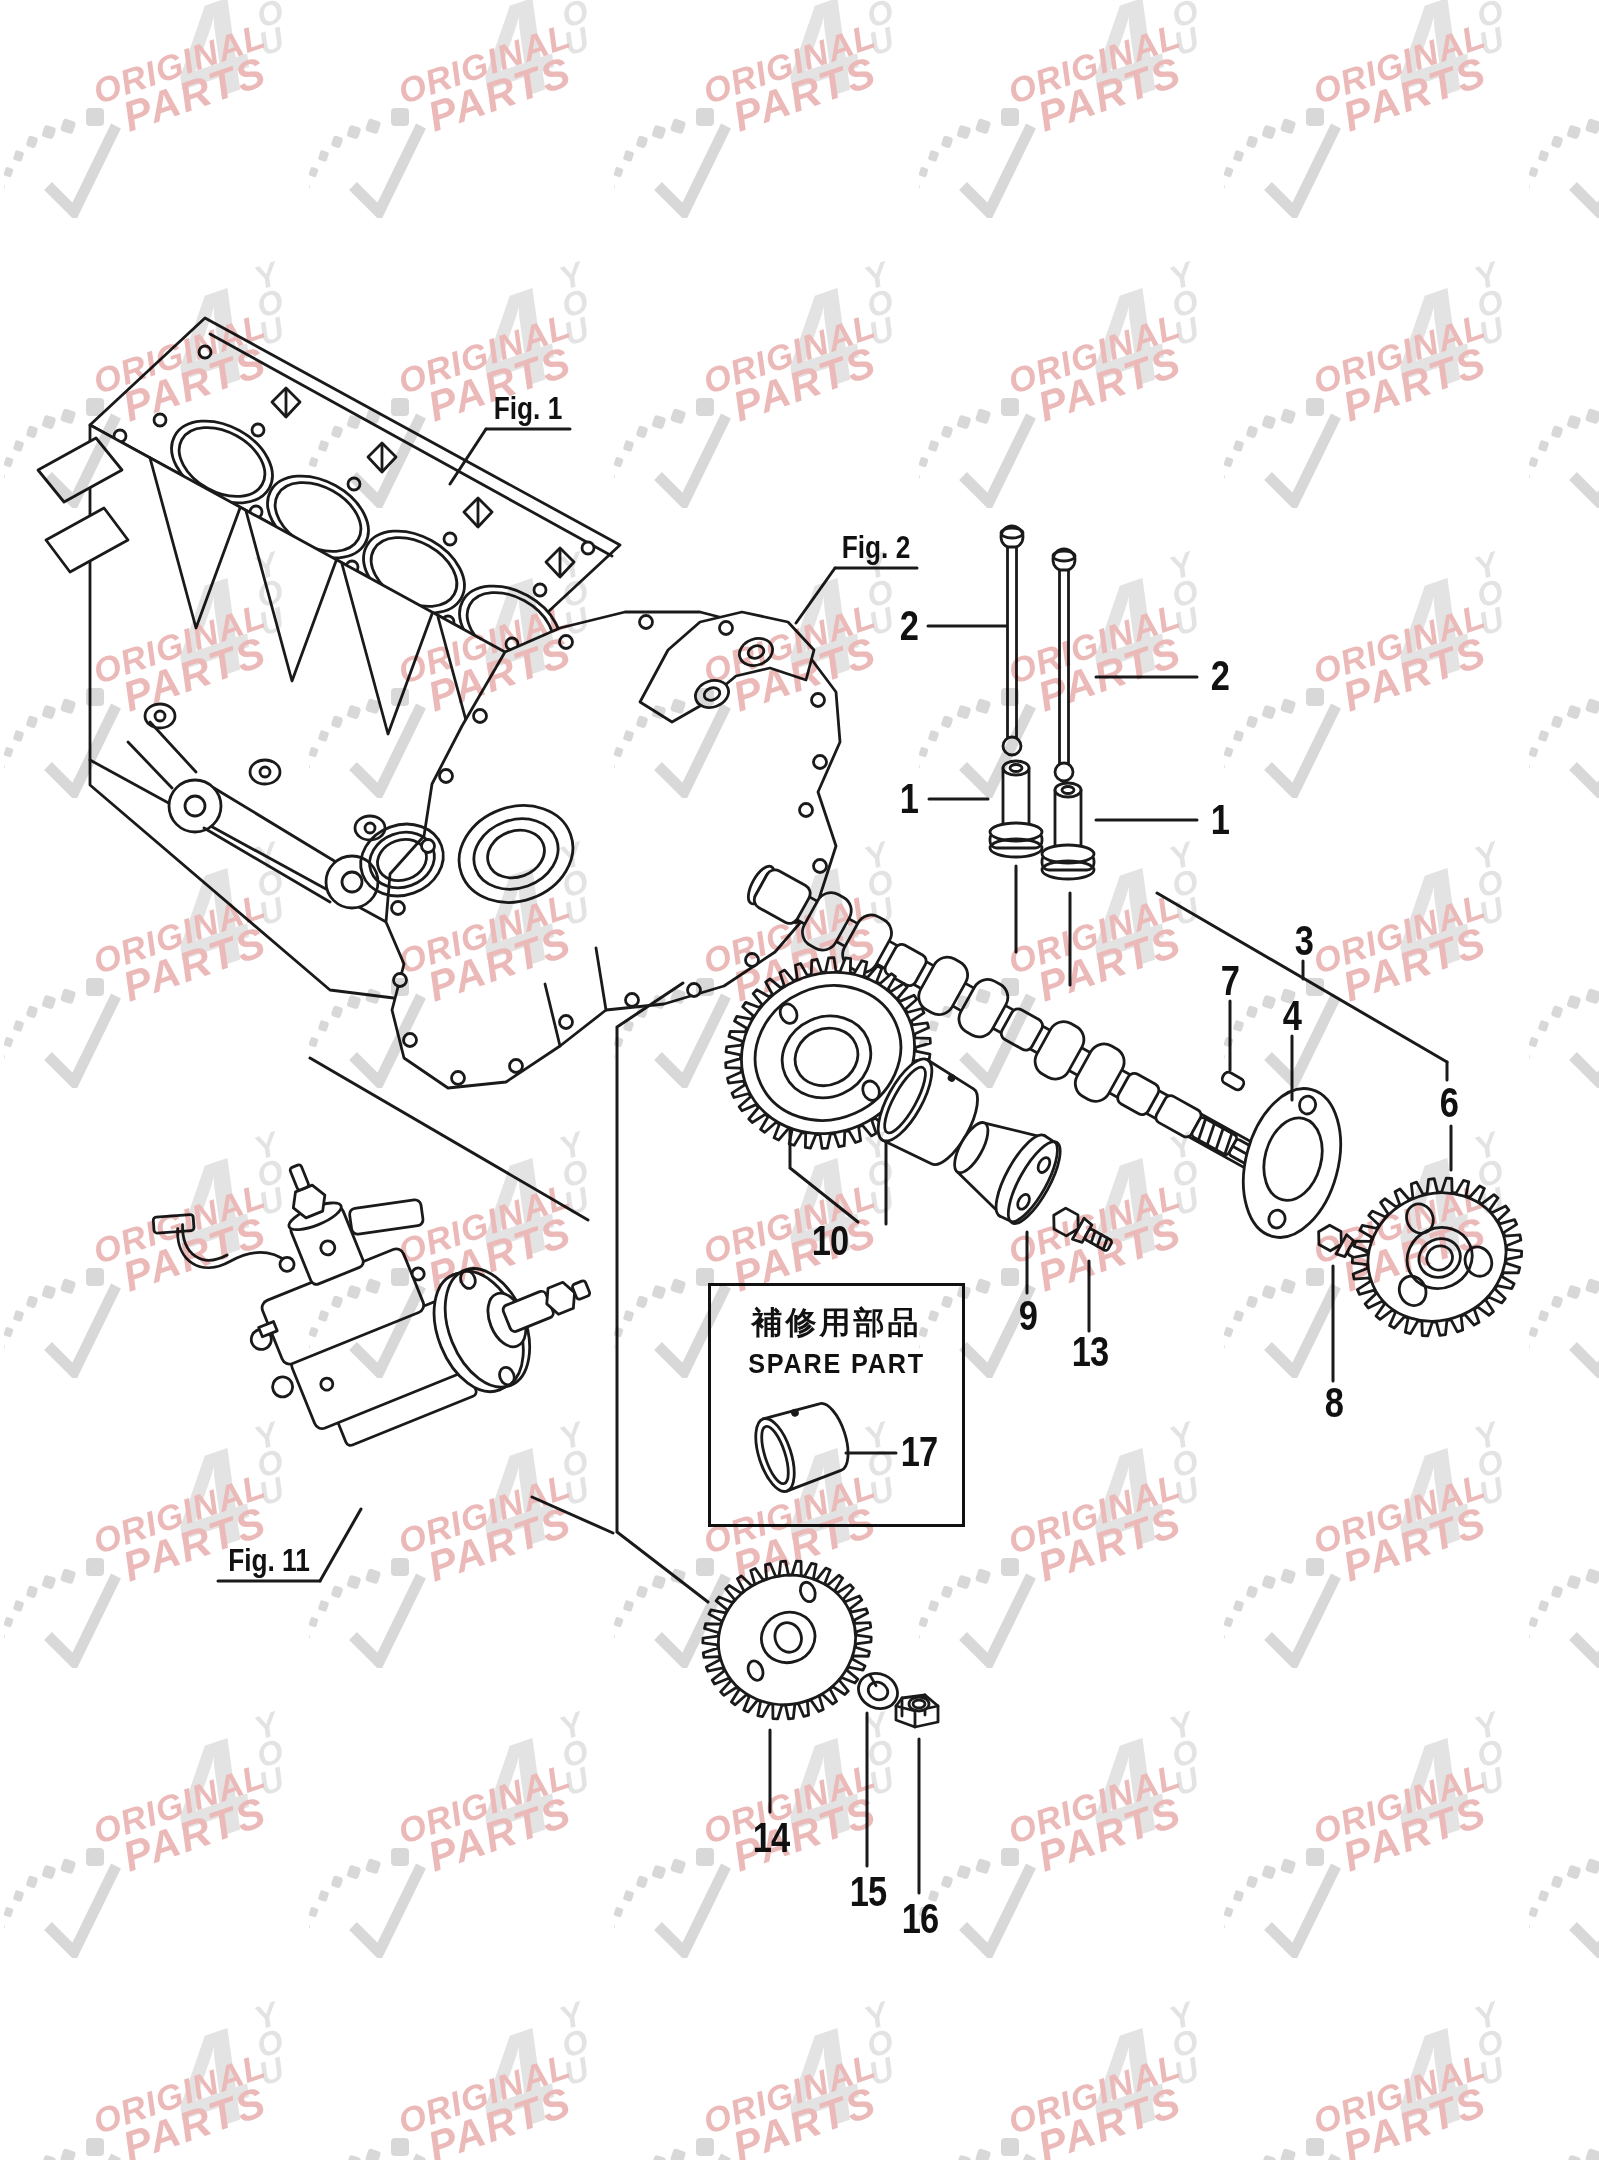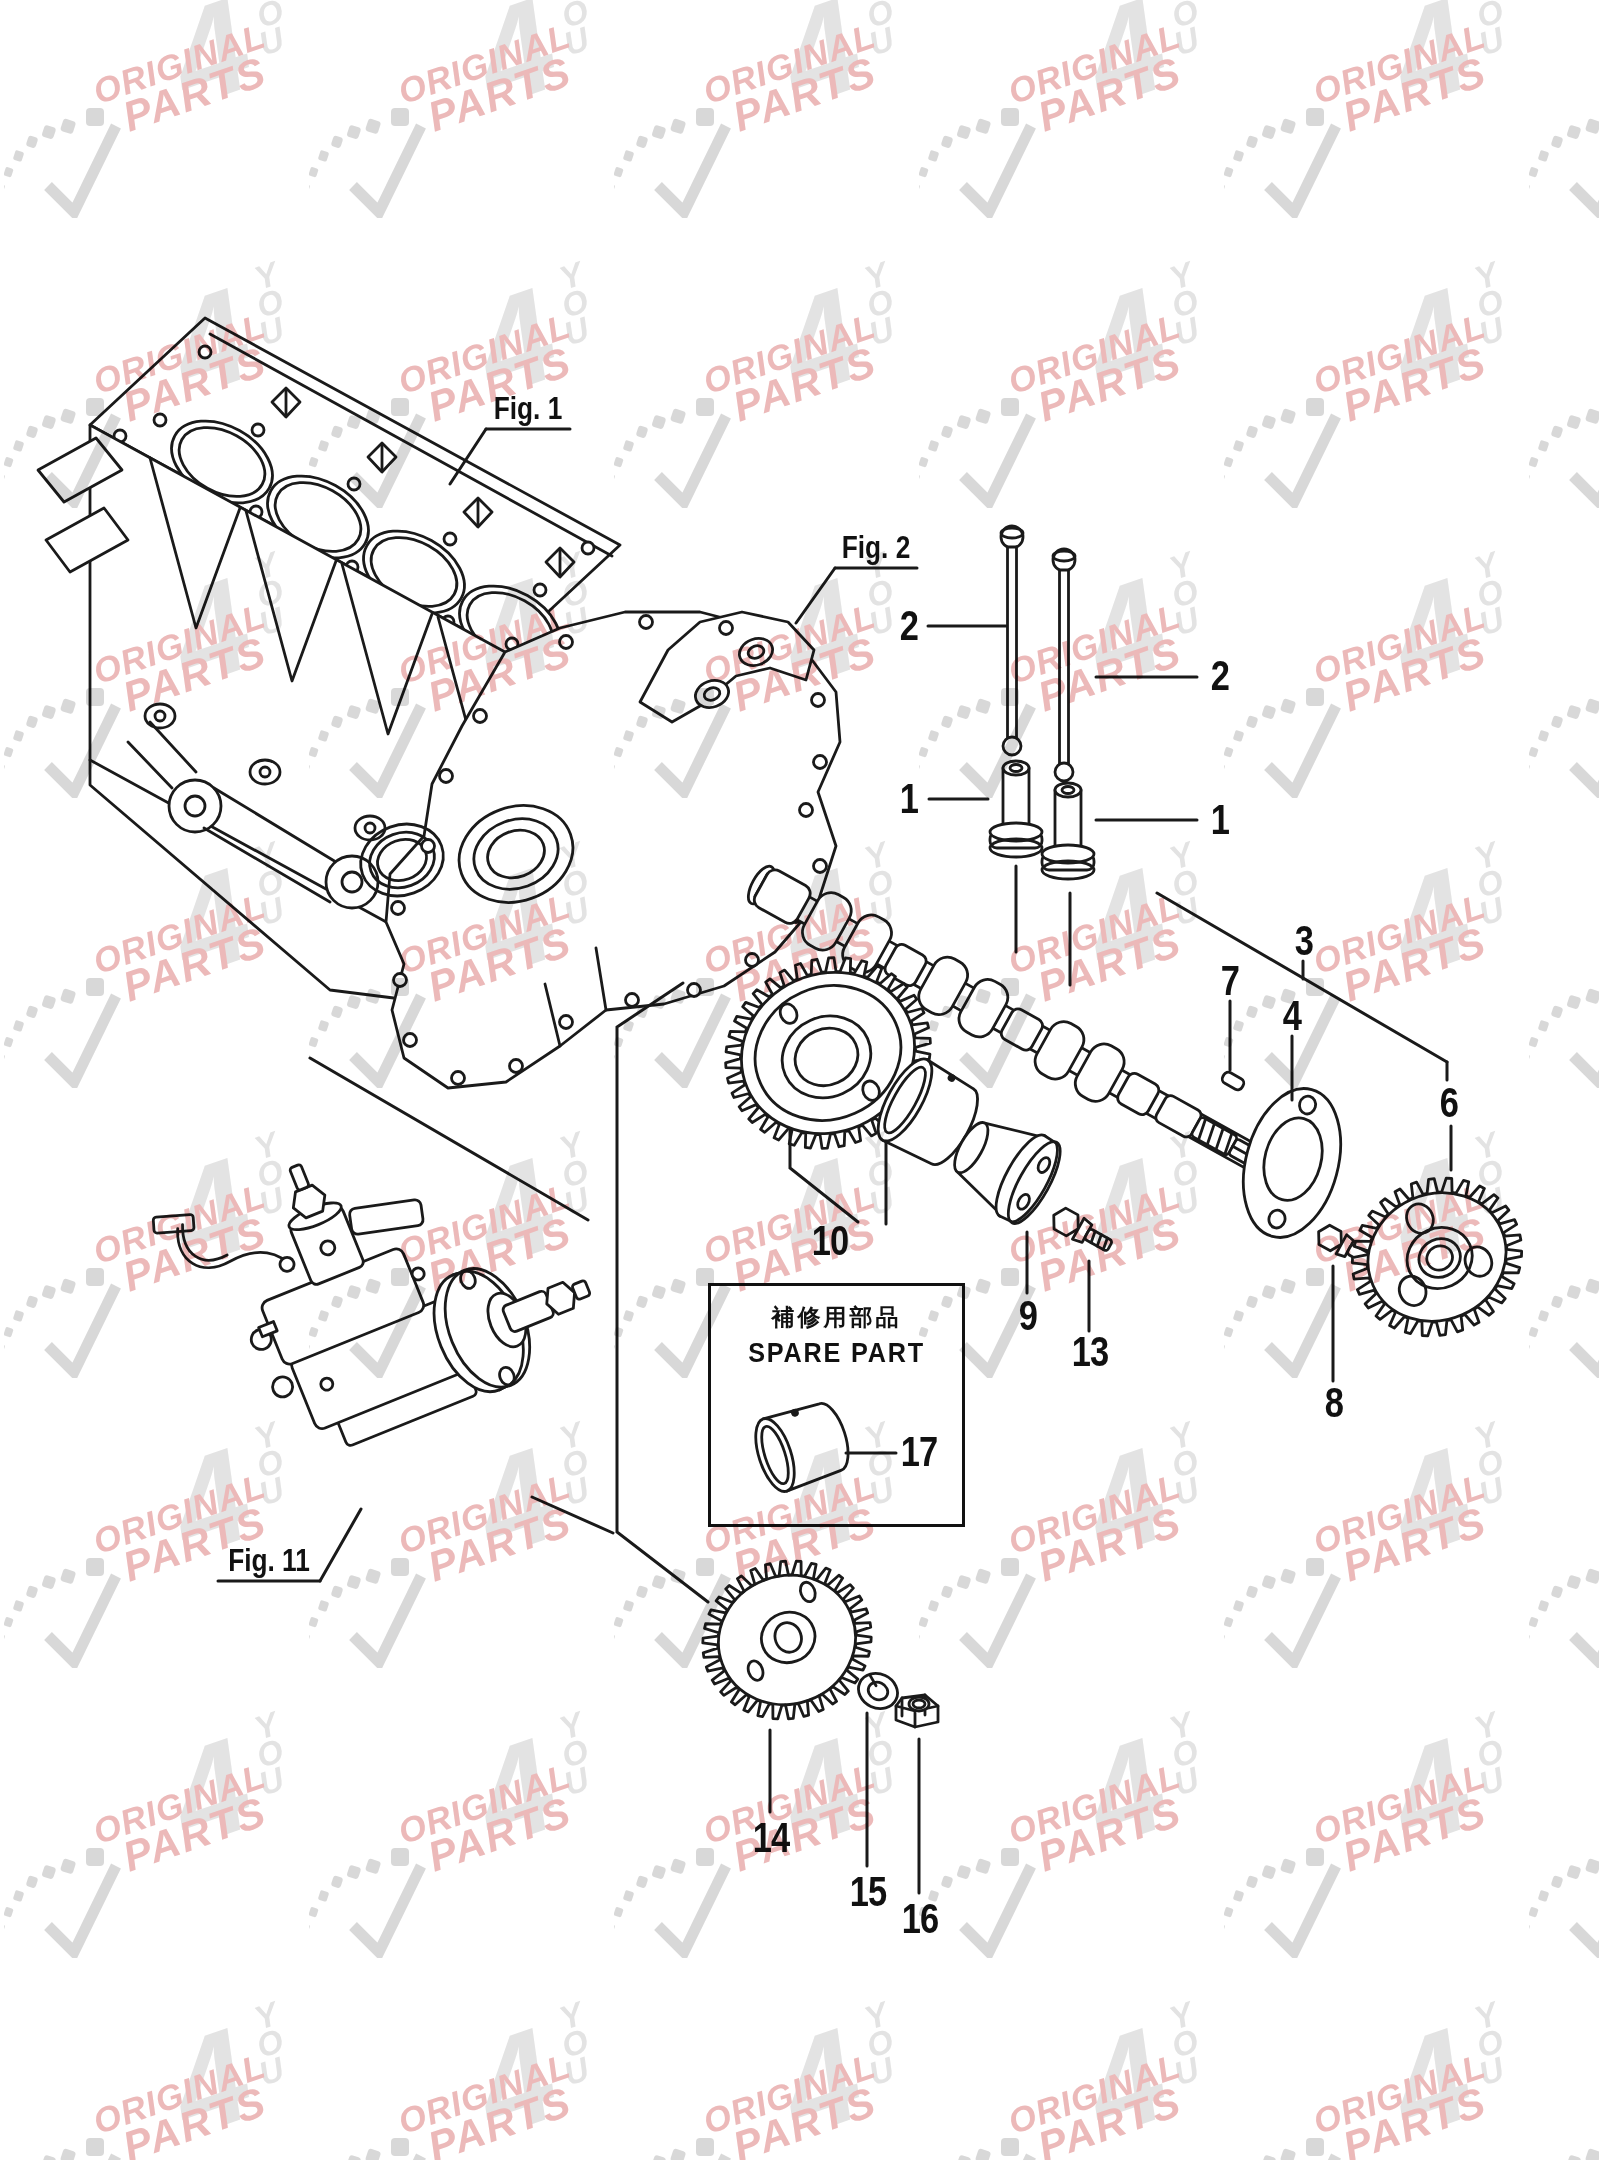--- a/index.html
+++ b/index.html
@@ -6,21 +6,21 @@
   .stage{position:relative;width:1599px;height:2160px;background:#fff;overflow:hidden;
          font-family:"Liberation Sans",sans-serif;}
   .stage svg{position:absolute;left:0;top:0;}
   #callouts{position:absolute;left:0;top:0;width:100%;height:100%;pointer-events:none;}
   .callout{position:absolute;color:#111;font-weight:700;white-space:nowrap;
            transform:translate(-50%,-50%) scaleX(.82);}
   .callout.num{font-size:42px;letter-spacing:-1px;}
   .callout.fig{font-size:32px;letter-spacing:0;}
   .spare-box{position:absolute;left:708px;top:1283px;width:251px;height:238px;
              border:3.5px solid #111;text-align:center;}
-  .spare-box .jp{margin-top:16px;font-size:23px;font-weight:700;letter-spacing:3px;color:#111;
+  .spare-box .jp{margin-top:16px;font-size:31px;font-weight:700;letter-spacing:3px;color:#111;
                  font-family:"DejaVu Sans",sans-serif;}
   .spare-box .en{margin-top:4px;font-size:28px;font-weight:700;letter-spacing:2px;color:#111;
                  transform:scaleX(.9);}
   
   #watermarks{position:absolute;left:0;top:0;width:100%;height:100%;pointer-events:none;
               mix-blend-mode:multiply;}
   .wm-logo{position:absolute;width:210px;height:170px;transform:rotate(-19deg);opacity:.62;}
   .wm-4{position:absolute;left:86px;top:-16px;font-size:132px;line-height:1;font-weight:700;
         font-style:italic;color:#d2d2d2;}
   .wm-you{position:absolute;left:172px;top:-8px;color:#d2d2d2;font-weight:700;font-style:italic;

